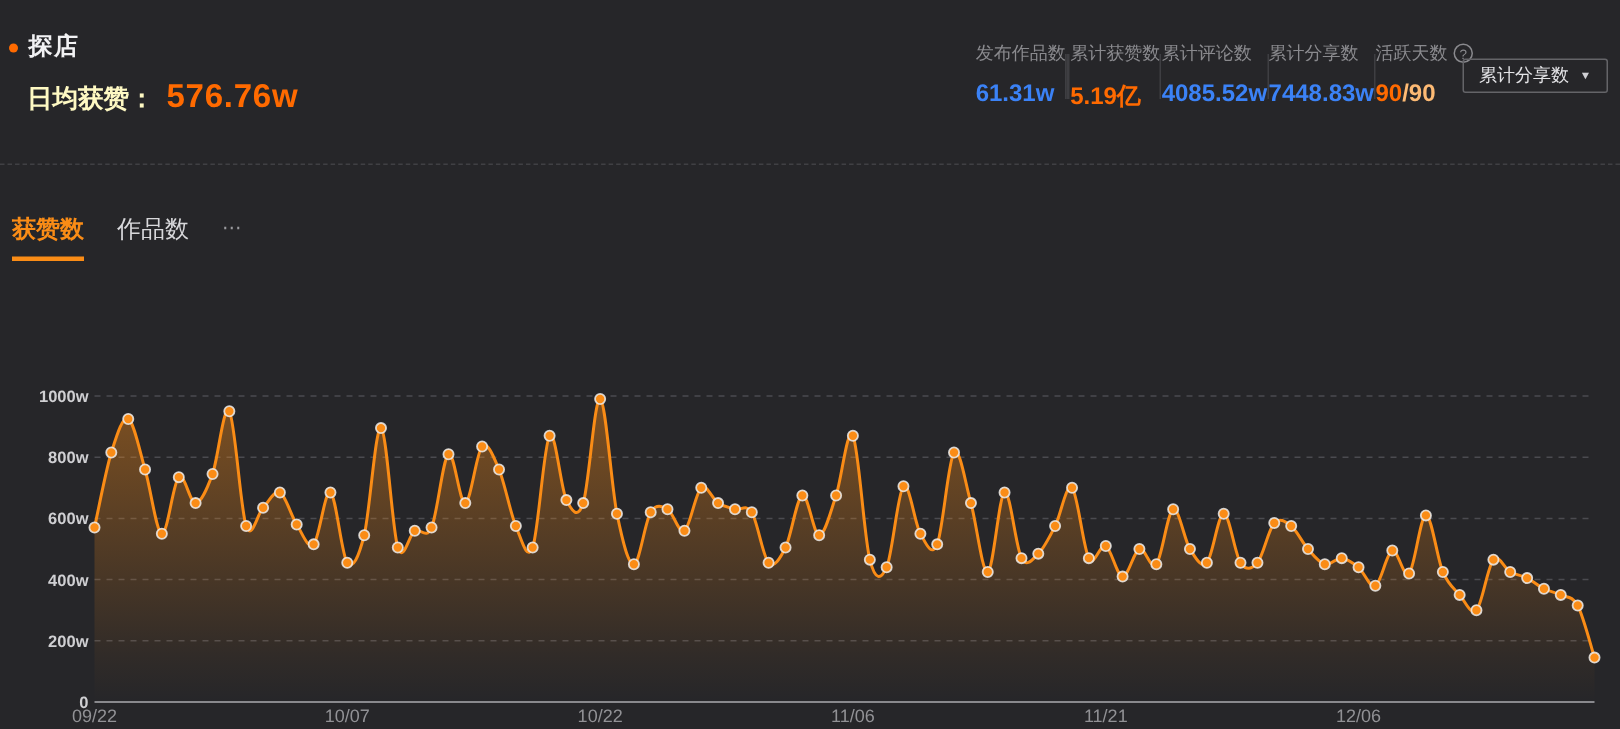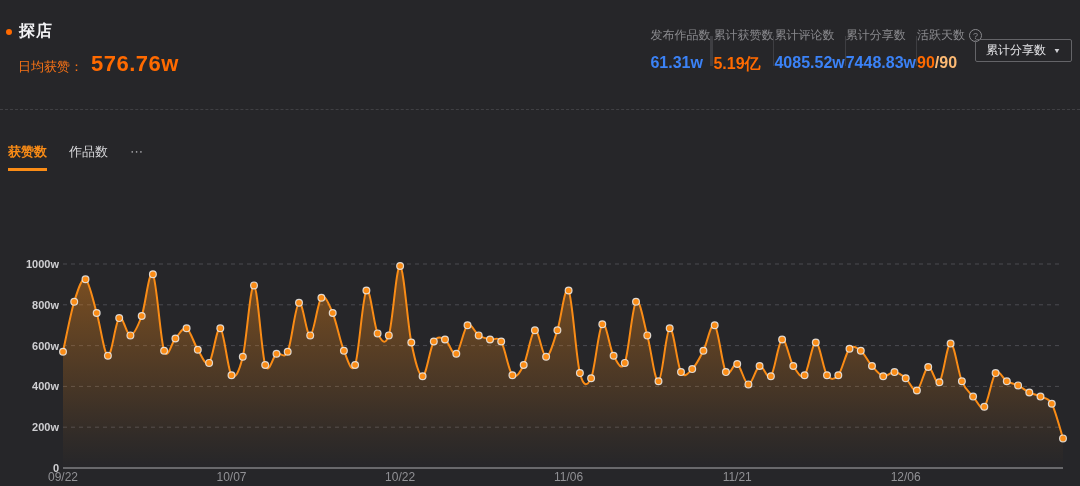--- a/index.html
+++ b/index.html
@@ -9,21 +9,21 @@
     font-family:"Liberation Sans","DejaVu Sans",sans-serif;
     color:#f0f0f2;
     -webkit-font-smoothing:antialiased;
   }
   
   .title-block{position:absolute;left:6px;top:21px;}
   .title-row{display:flex;align-items:center;gap:7px;}
   .title-dot{width:6px;height:6px;border-radius:50%;background:#ff6a00;}
   .page-title{font-size:16px;font-weight:bold;color:#f2f2f4;letter-spacing:1px;}
   .avg-row{display:flex;align-items:baseline;gap:8px;margin-top:9px;padding-left:12px;}
-  .avg-label{font-size:13px;color:#f97316;}
+  .avg-label{font-size:17px;color:#fef9c3;font-weight:bold;}
   .avg-value{font-size:22px;font-weight:bold;color:#ff6a00;letter-spacing:0.5px;}
   .stats-row{
     position:absolute;left:207px;top:27px;width:775px;
     display:flex;align-items:stretch;justify-content:flex-end;
   }
   .stat-col{display:flex;flex-direction:column;gap:10px;min-width:60px;}
   .stat-label{font-size:12px;color:#8a8a8e;display:flex;align-items:center;gap:4px;white-space:nowrap;}
   .stat-value{font-size:16px;font-weight:bold;color:#3b82f6;white-space:nowrap;}
   .stat-value.hl{color:#ff6a00;}
   .stat-value .suffix{color:#fdba74;}
@@ -40,21 +40,21 @@
     color:#e4e4e7;font-size:12px;cursor:pointer;box-sizing:border-box;
     font-family:inherit;
   }
   .expand-btn .caret{font-size:8px;color:#d0d0d4;transform:scaleY(0.9);}
   .section-divider{
     position:absolute;left:0;right:0;top:109px;height:0;
     border-top:1px dashed #404044;
   }
   
   .tabs{position:absolute;left:8px;top:143px;display:flex;align-items:flex-start;gap:22px;}
-  .tab{font-size:13px;color:#d8d8db;padding-bottom:7px;border-bottom:3px solid transparent;cursor:pointer;}
+  .tab{font-size:16px;color:#d8d8db;padding-bottom:7px;border-bottom:3px solid transparent;cursor:pointer;}
   .tab.active{color:#fa8c16;font-weight:bold;border-bottom-color:#fa8c16;}
   .tabs-more{font-size:13px;color:#9a9a9e;letter-spacing:1px;cursor:pointer;padding-top:1px;}
   
   #chart-wrap{position:absolute;left:0;top:0;width:1080px;height:486px;}
   #chart-wrap svg{display:block;}
   #chart-wrap text{font-family:"Liberation Sans","DejaVu Sans",sans-serif;}
 </style>
 </head>
 <body>
 

